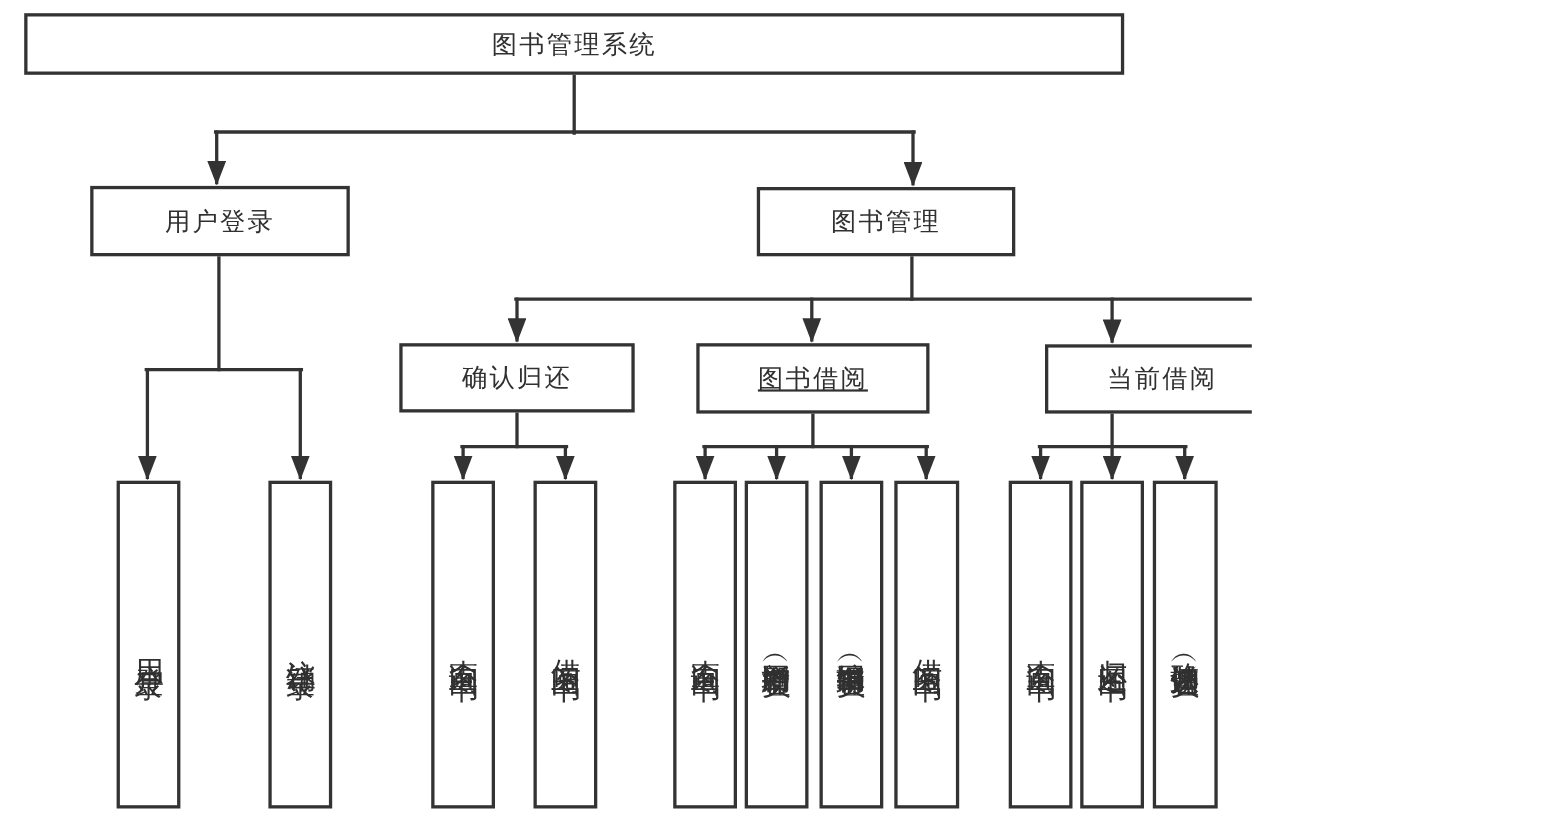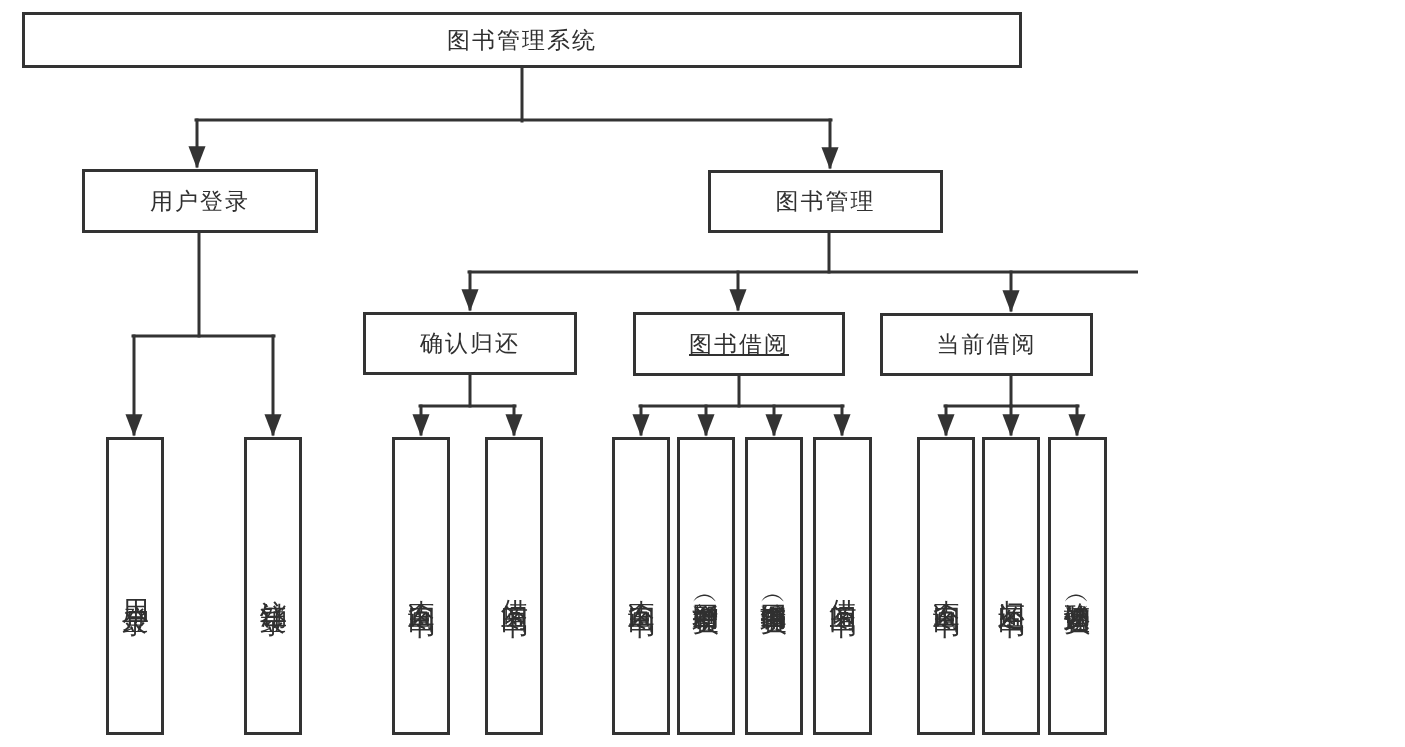--- a/index.html
+++ b/index.html
@@ -111,31 +111,31 @@
     </g>
   </svg>
 
   <div class="node hnode" style="left:22px; top:12px; width:1000px; height:56px;">
     <span>图书管理系统</span>
   </div>
 
   <div class="node hnode" style="left:82px; top:169px; width:236px; height:64px;">
     <span>用户登录</span>
   </div>
-  <div class="node hnode" style="left:708px; top:170px; width:235px; height:63px;">
+  <div class="node hnode" style="left:688px; top:170px; width:235px; height:63px;">
     <span>图书管理</span>
   </div>
 
   <div class="node hnode" style="left:363px; top:312px; width:214px; height:63px;">
     <span>确认归还</span>
   </div>
   <div class="node hnode" style="left:633px; top:312px; width:212px; height:64px;text-decoration:underline;">
     <span>图书借阅</span>
   </div>
-  <div class="node hnode" style="left:880px; top:313px; width:213px; height:63px;text-align:right;">
+  <div class="node hnode" style="left:950px; top:313px; width:213px; height:63px;text-align:right;">
     <span>当前借阅</span>
   </div>
 
   <div class="node leaf" style="left:106px; top:437px; width:58px; height:298px;">
     <span>用户登录</span>
   </div>
   <div class="node leaf" style="left:244px; top:437px; width:58px; height:298px;">
     <span>注销登录</span>
   </div>
 

